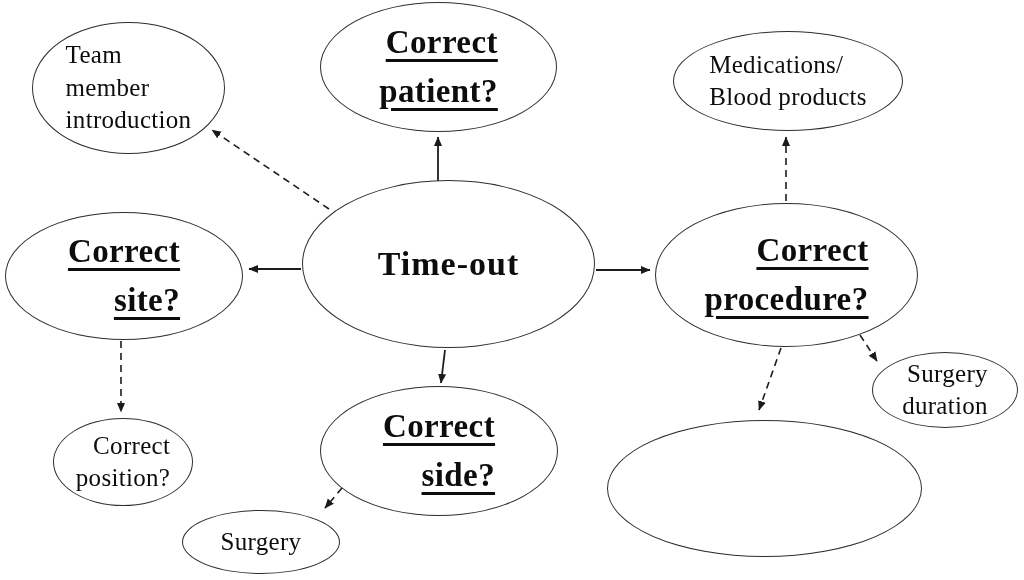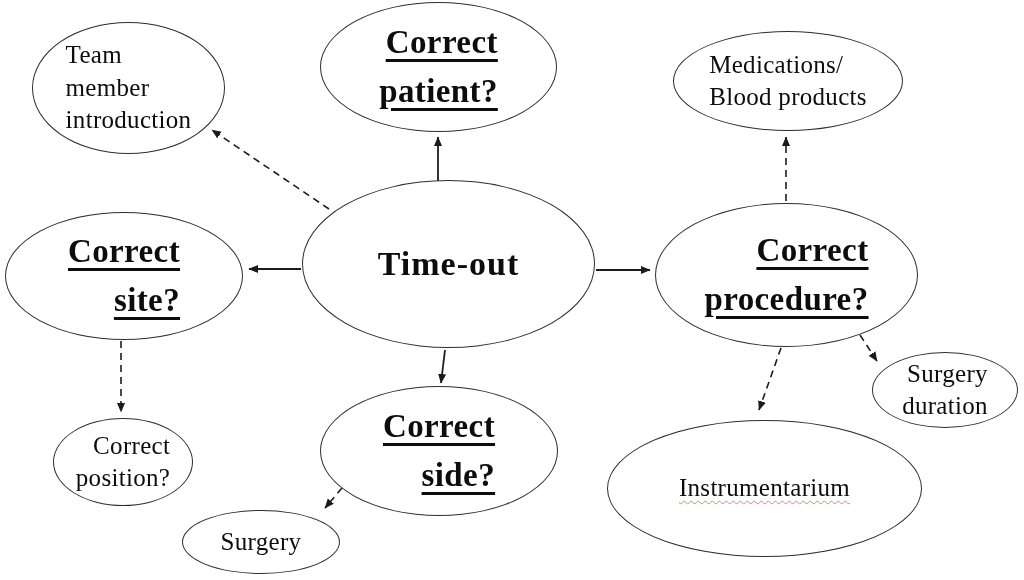--- a/index.html
+++ b/index.html
@@ -148,17 +148,16 @@
 Blood products</span>
   </div>
 
   <div class="node left" style="left:872px; top:352px; width:146px; height:76px;">
     <span class="node-label">Surgery
 duration</span>
   </div>
 
   <div class="node" style="left:607px; top:420px; width:315px; height:137px;">
     <span class="node-label">
-      <span class="wavy">Instrumentarium</span>
     </span>
   </div>
 
 </div>
 
 </body></html>

